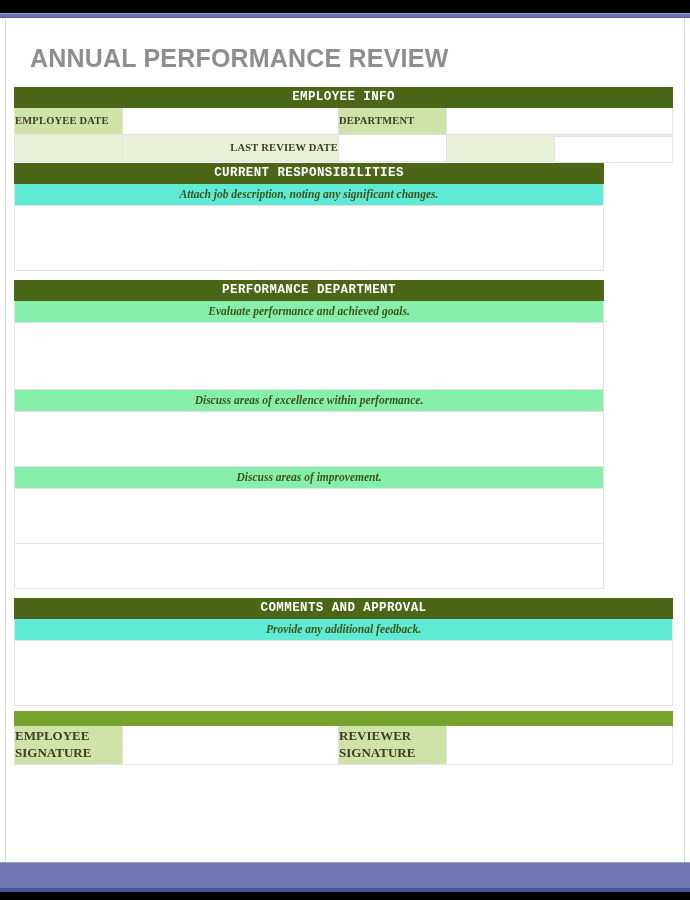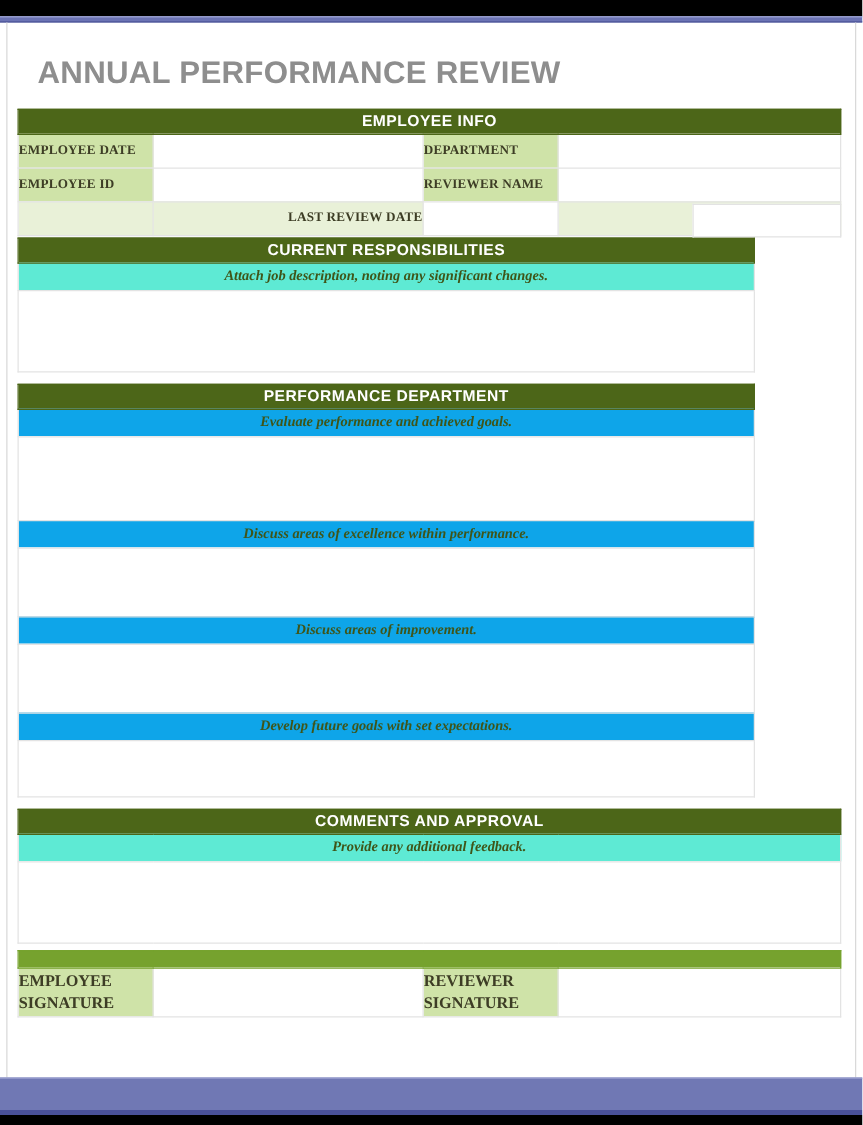--- a/index.html
+++ b/index.html
@@ -98,21 +98,21 @@
     border: 1px solid #e3e3e3;
     padding: 0;
     vertical-align: middle;
   }
 
   
   .section-head {
     background: #4c6618;
     color: #ffffff;
     text-align: center;
-    font-family: Liberation Sans, sans-serif;
+    font-family: Liberation Mono, monospace;
     font-weight: bold;
     font-size: 12.5px;
     letter-spacing: 0.4px;
     height: 19px;
     border: 1px solid #4c6618 !important;
   }
 
   
   .label-cell {
     background: #cfe3a8;
@@ -150,21 +150,21 @@
     color: #3f5518;
     text-align: center;
     font-family: Liberation Serif, serif;
     font-style: italic;
     font-weight: bold;
     font-size: 11.5px;
     height: 21px;
   }
   
   .prompt-light {
-    background: #0ea5e9;
+    background: #86efac;
     color: #3f5518;
     text-align: center;
     font-family: "Liberation Serif", serif;
     font-style: italic;
     font-weight: bold;
     font-size: 11.5px;
     height: 21px;
   }
 
   .entry-area {
@@ -237,26 +237,20 @@
           <td class="section-head" colspan="4">EMPLOYEE INFO</td>
         </tr>
 
         <tr>
           <td class="label-cell">EMPLOYEE DATE</td>
           <td class="value-cell"></td>
           <td class="label-cell">DEPARTMENT</td>
           <td class="value-cell"></td>
         </tr>
 
-        <tr>
-          <td class="label-cell">EMPLOYEE ID</td>
-          <td class="value-cell"></td>
-          <td class="label-cell">REVIEWER NAME</td>
-          <td class="value-cell"></td>
-        </tr>
 
 
         <tr>
           <td class="date-label-cell" colspan="1"></td>
           <td class="date-label-cell" style="width:216px">LAST REVIEW DATE</td>
           <td class="value-cell"></td>
           <td class="date-label-cell">TODAY'S DATE</td>
         </tr>
 
       </tbody>
@@ -312,23 +306,20 @@
           <td class="entry-area entry-h54"></td>
         </tr>
 
         <tr>
           <td class="prompt-light">Discuss areas of improvement.</td>
         </tr>
         <tr>
           <td class="entry-area entry-h54"></td>
         </tr>
 
-        <tr>
-          <td class="prompt-light">Develop future goals with set expectations.</td>
-        </tr>
         <tr>
           <td class="entry-area entry-h44"></td>
         </tr>
 
         <tr class="spacer-row">
             <td></td>
           </tr>
       </tbody>
     </table>
 

